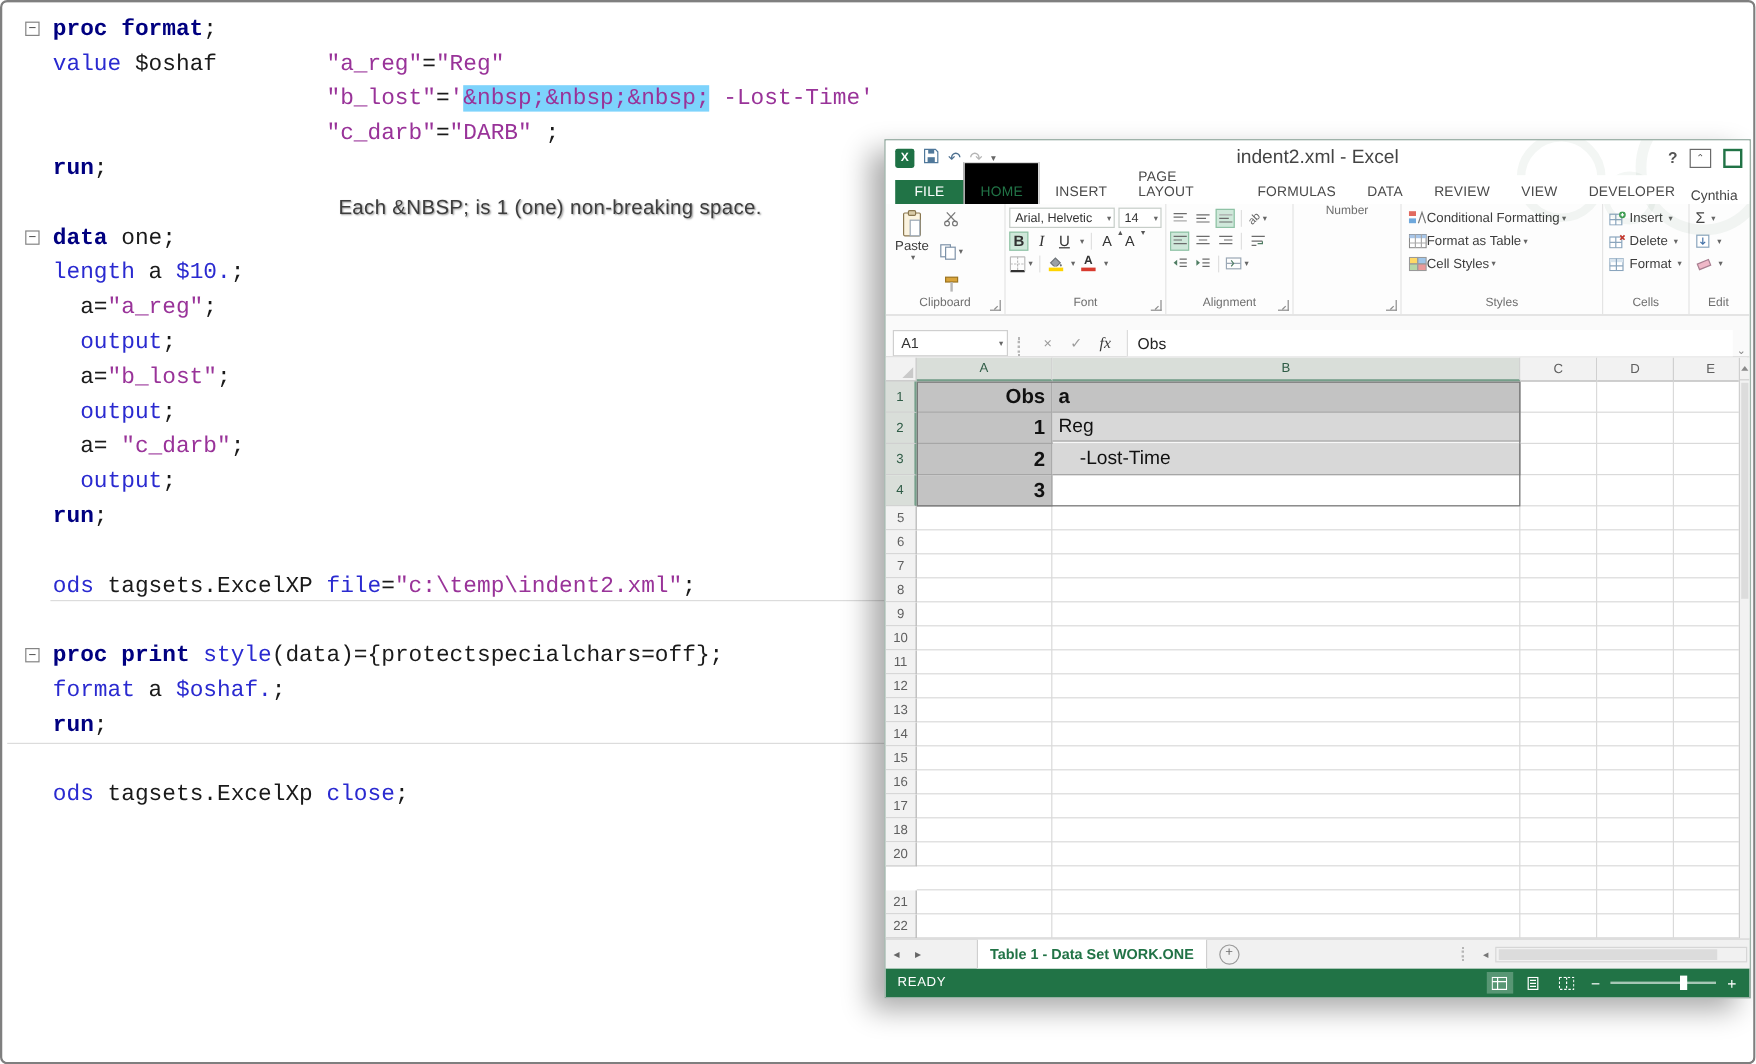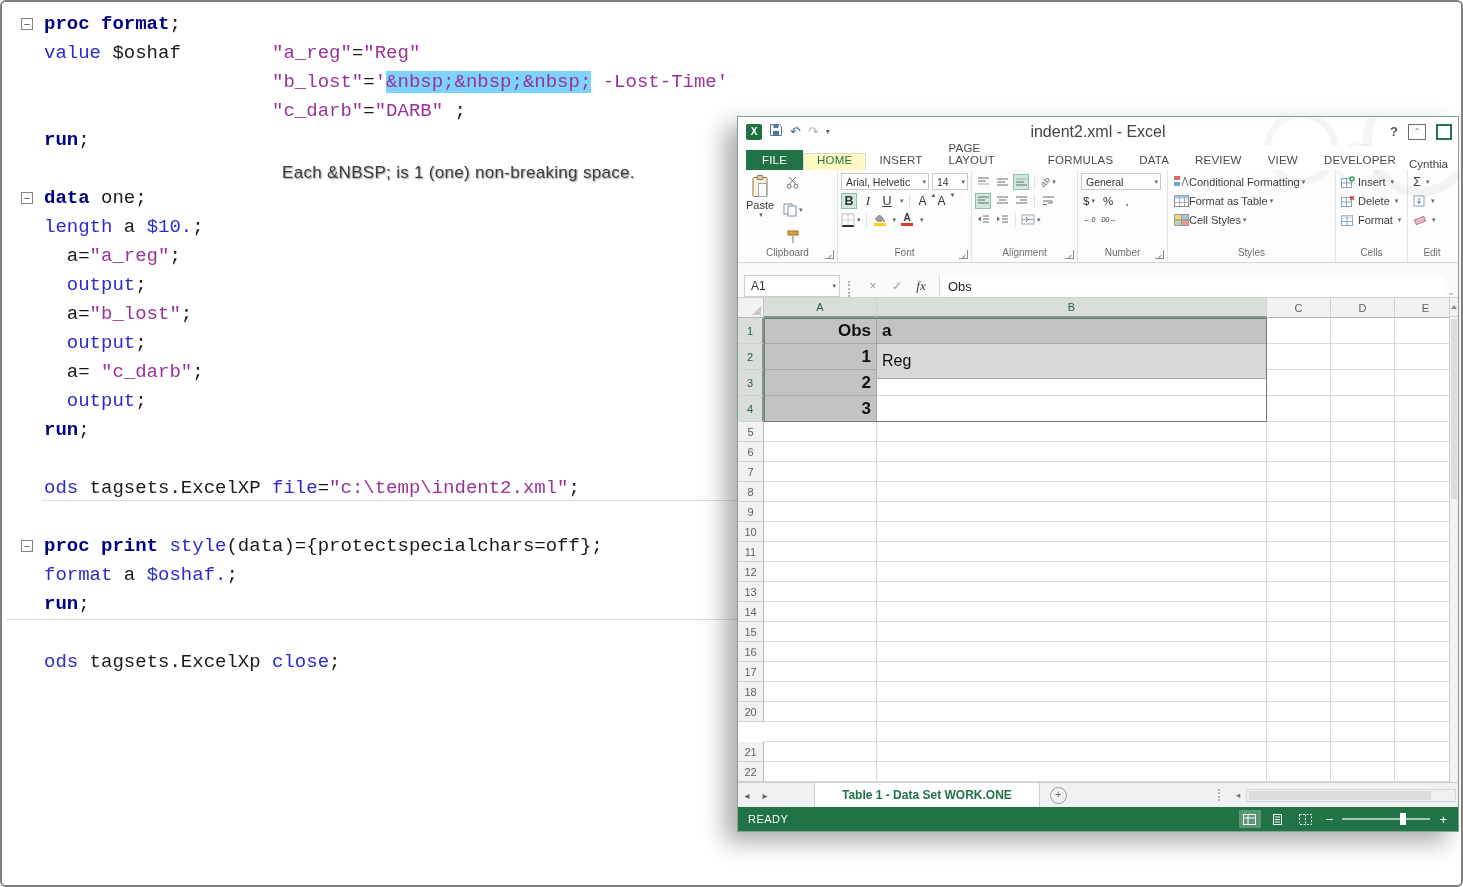--- a/index.html
+++ b/index.html
@@ -41,21 +41,21 @@
   .wtitle{position:absolute;left:0;right:0;text-align:center;font-size:16px;color:#444;z-index:1;}
   .wctrl{margin-left:auto;display:flex;align-items:center;gap:10px;padding-right:6px;z-index:2;}
   .helpq{font-size:13px;color:#555;font-weight:bold;}
   .ribopt{width:16px;height:14px;border:1px solid #6a6a6a;display:flex;align-items:center;justify-content:center;font-size:8px;color:#555;}
   .greenbox{width:16px;height:16px;border:2px solid #217346;box-sizing:border-box;}
 
   
   .rtabs{height:24px;flex:0 0 24px;display:flex;align-items:flex-end;background:#fff;padding-left:8px;position:relative;z-index:2;}
   .rtab{font-size:11.5px;color:#4a4a4a;padding:4px 13px 4px 13px;cursor:default;letter-spacing:.2px;}
   .rtab.file{background:#217346;color:#fff;padding:4px 16px;}
-  .rtab.active{color:#217346;background:#fef9c3;border:1px solid #d8d8d8;border-bottom:none;padding:0 13px 4px;}
+  .rtab.active{color:#217346;background:#000000;border:1px solid #d8d8d8;border-bottom:none;padding:18px 13px 4px;}
   .ruser{margin-left:auto;font-size:11.5px;color:#444;padding-right:10px;}
 
   
   .ribbon{height:92px;flex:0 0 92px;background:#fdfdfd;border-bottom:1px solid #d4d4d4;display:flex;z-index:1;}
   .rgroup{display:flex;flex-direction:column;border-right:1px solid #e4e4e4;position:relative;box-sizing:border-box;}
   .rg-body{flex:1;padding:2px 3px 0 3px;display:flex;}
   .rg-label{height:15px;font-size:10px;color:#6e6e6e;text-align:center;line-height:12px;}
   .launch{position:absolute;right:3px;bottom:3px;width:8px;height:8px;border-right:1px solid #8c8c8c;border-bottom:1px solid #8c8c8c;}
   .launch i{position:absolute;right:1px;bottom:1px;width:4px;height:1px;background:#8c8c8c;transform:rotate(-45deg);}
   .dd{font-size:7px;color:#666;margin-left:2px;}
@@ -114,21 +114,21 @@
   .touter{position:absolute;border:1px solid #787878;z-index:3;pointer-events:none;box-sizing:border-box;}
   .vsb{position:absolute;top:0;right:0;bottom:0;width:9px;background:#f2f2f2;border-left:1px solid #cfcfcf;z-index:4;box-sizing:border-box;}
   .vsb-up{height:18px;border-bottom:1px solid #cfcfcf;position:relative;}
   .vsb-up:after{content:"";position:absolute;left:1px;top:7px;border-left:3px solid transparent;border-right:3px solid transparent;border-bottom:4px solid #8a8a8a;}
   .vsb-thumb{margin:2px 1px;height:180px;background:#dcdcdc;}
 
   
   .stabs{height:24px;flex:0 0 24px;background:#f1f1f1;border-top:1px solid #cfcfcf;display:flex;align-items:stretch;font-size:12px;position:relative;}
   .snav{width:18px;display:flex;align-items:center;justify-content:center;color:#666;font-size:10px;}
   .stab{margin-left:40px;background:#fff;border-left:1px solid #cfcfcf;border-right:1px solid #cfcfcf;display:flex;align-items:center;
-    padding:0 27px;color:#217346;font-weight:bold;font-size:12px;white-space:nowrap;}
+    padding:0 10px;color:#217346;font-weight:bold;font-size:12px;white-space:nowrap;}
   .newsheet{width:15px;height:15px;border:1px solid #9a9a9a;border-radius:50%;color:#6d6d6d;font-size:11px;line-height:13px;text-align:center;align-self:center;margin-left:10px;}
   .st-spacer{flex:1;}
   .st-dots{width:4px;border-left:2px dotted #b5b5b5;height:12px;align-self:center;margin-right:6px;}
   .hsb-left{width:16px;display:flex;align-items:center;justify-content:center;color:#777;font-size:9px;}
   .hsb-track{width:210px;align-self:center;height:13px;background:#f1f1f1;border:1px solid #d6d6d6;position:relative;margin-right:2px;box-sizing:border-box;}
   .hsb-thumb{position:absolute;left:2px;top:1px;bottom:1px;width:182px;background:#dcdcdc;}
 
   
   .sbar{height:24px;flex:0 0 24px;background:#217346;display:flex;align-items:center;color:#fff;gap:14px;}
   .ready{font-size:11px;letter-spacing:.5px;padding-left:10px;}
@@ -384,40 +384,20 @@
               </span>
           </div>
         </div>
         <div class="rg-label">Alignment</div>
         <span class="launch">
             <i></i>
           </span>
       </div>
 
       <div class="rgroup" style="width:90px">
-        <div class="rg-body" style="flex-direction:column;">
-          <div class="rrow">
-            <span class="combo" style="width:80px">
-                <span>General</span>
-                <span class="dd">▾</span>
-              </span>
-          </div>
-          <div class="rrow">
-            <span class="sbtn numsym">
-                <span>$</span>
-                <span class="dd">▾</span>
-              </span>
-            <span class="sbtn numsym">%</span>
-            <span class="sbtn numsym">,</span>
-          </div>
-          <div class="rrow">
-            <span class="sbtn decbtn">←.0</span>
-            <span class="sbtn decbtn">.00→</span>
-          </div>
-        </div>
         <div class="rg-label">Number</div>
         <span class="launch">
             <i></i>
           </span>
       </div>
 
       <div class="rgroup" style="width:168px">
         <div class="rg-body" style="flex-direction:column;padding-left:6px;">
           <div class="stylerow">
             <svg width="15" height="13">
@@ -580,22 +560,23 @@
           <div class="g-rowh" style="top: 464px; height: 20px;">22</div>
           <div class="g-hline" style="top: 483px;"></div>
           <div class="g-vline" style="left: 138px;"></div>
           <div class="g-vline" style="left: 528px;"></div>
           <div class="g-vline" style="left: 592px;"></div>
           <div class="g-vline" style="left: 656px;"></div>
           <div class="g-vline" style="left: 718px;"></div>
           <div class="tcell obs hdr hdrA" style="left: 26px; top: 20px; width: 113px; height: 26px;">Obs</div>
           <div class="tcell hdr hdrA val-hdr" style="left: 139px; top: 20px; width: 390px; height: 26px;">a</div>
           <div class="tcell obs" style="left: 26px; top: 46px; width: 113px; height: 26px;">1</div>
-          <div class="tcell val" style="left: 139px; top: 46px; width: 390px; height: 35px;">Reg</div>
+          <div class="tcell val" style="left: 139px; top: 46px; width: 390px; height: 24px;">Reg</div>
           <div class="tcell obs" style="left: 26px; top: 72px; width: 113px; height: 26px;">2</div>
+          <div class="tcell val" style="left: 139px; top: 72px; width: 390px; height: 26px;">&nbsp;&nbsp;&nbsp; -Lost-Time</div>
           <div class="tcell obs" style="left: 26px; top: 98px; width: 113px; height: 26px;">3</div>
           <div class="touter" style="left: 26px; top: 20px; width: 503px; height: 104px;"></div>
         </div>
       <div class="vsb">
         <div class="vsb-up"></div>
         <div class="vsb-thumb"></div>
       </div>
     </div>
 
     <div class="stabs">

